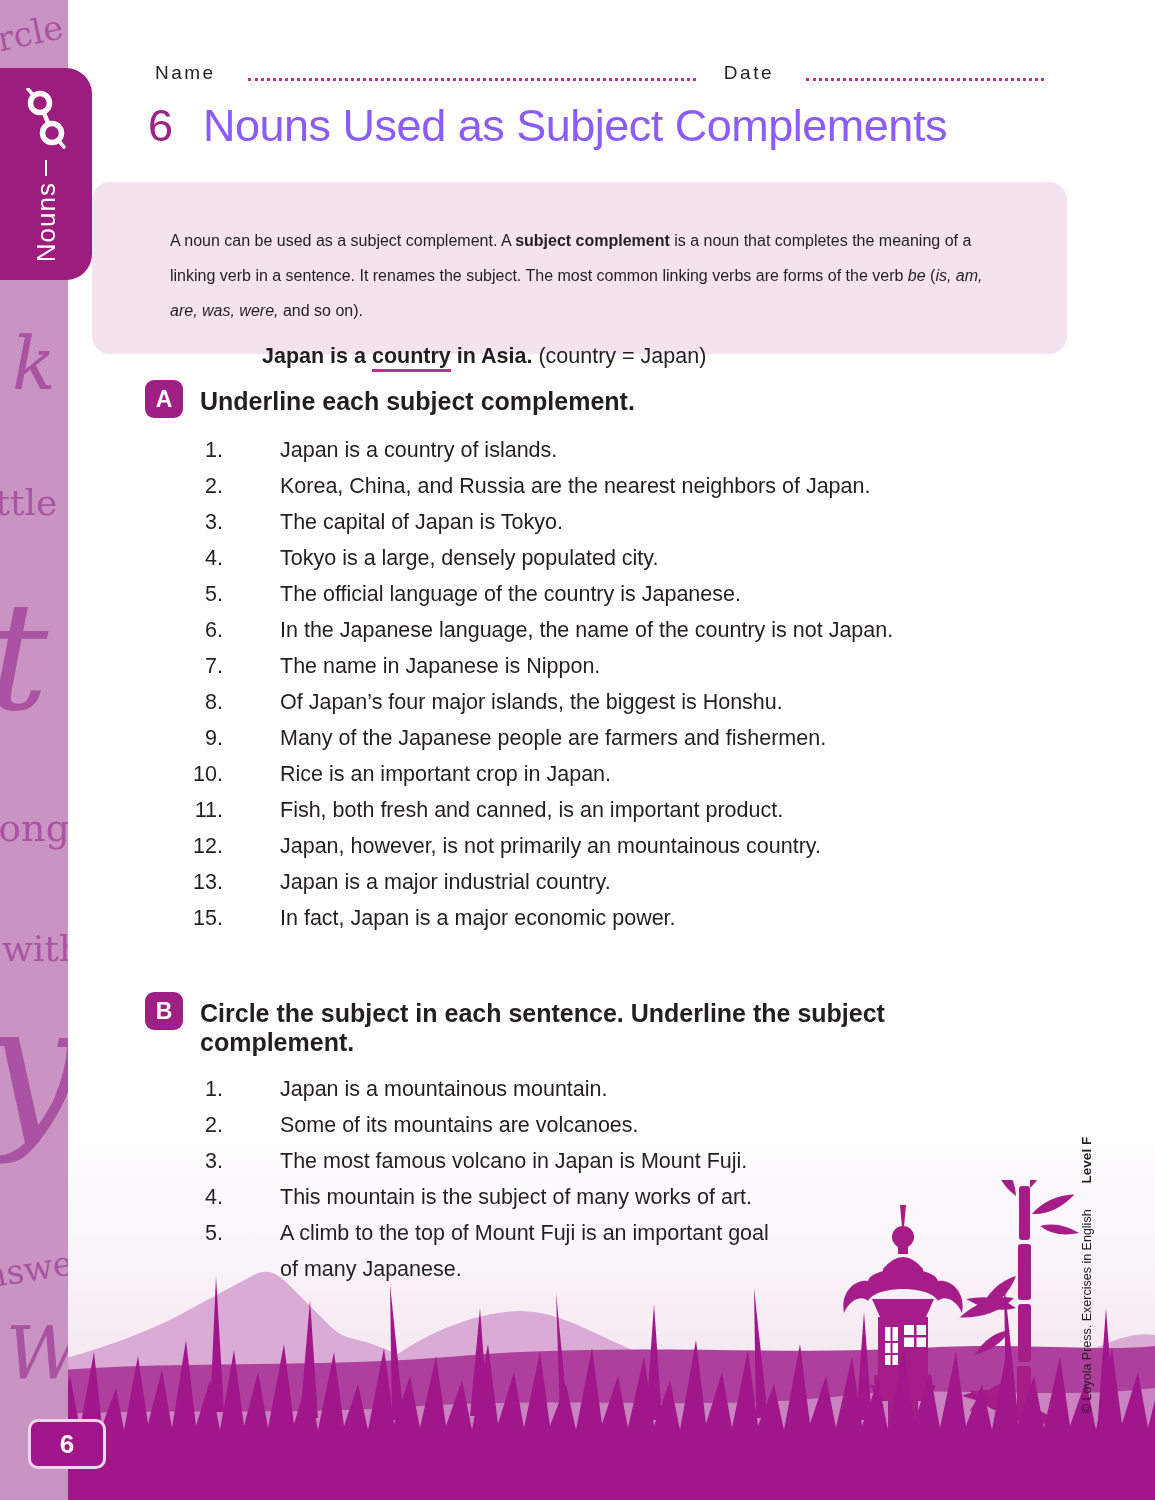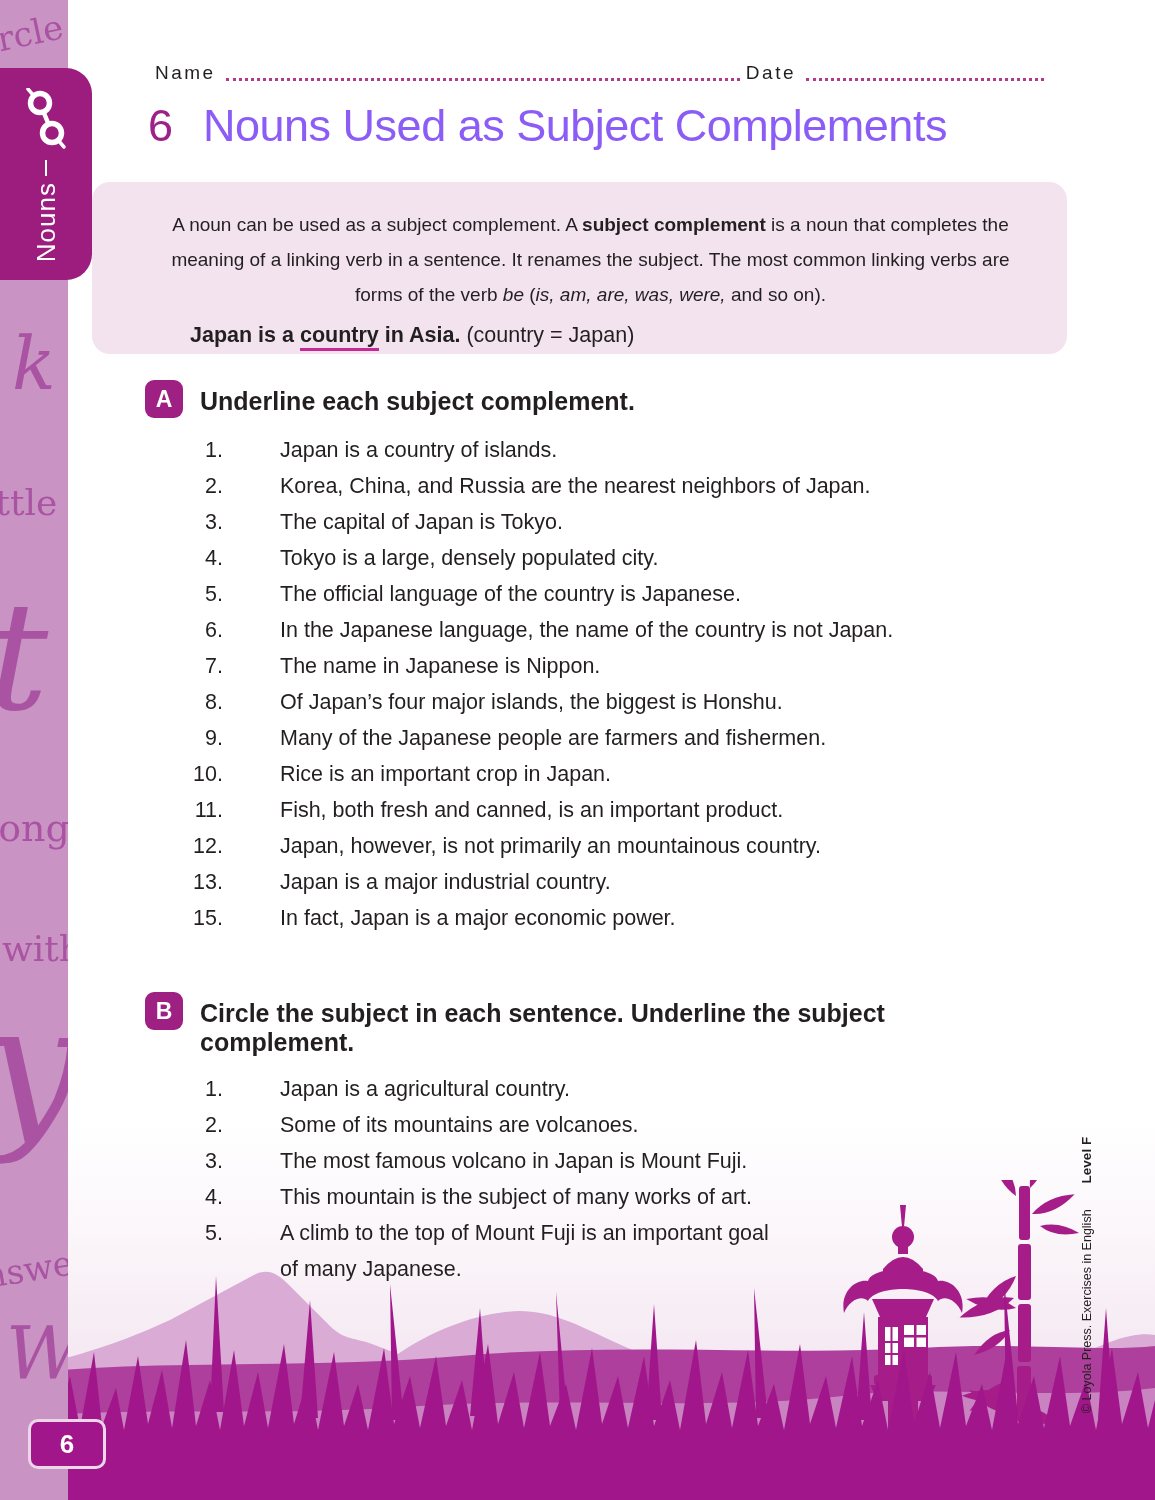--- a/index.html
+++ b/index.html
@@ -31,34 +31,34 @@
   
   .tab{position:absolute;left:0;top:68px;width:92px;height:212px;background:#9c1d7e;
        border-radius:0 26px 26px 0;z-index:4;display:flex;flex-direction:column;
        align-items:center;padding-top:20px;box-sizing:border-box;}
   .tab .divider{width:2px;height:16px;background:#ffffff;margin:8px 0 6px 0;}
   .tab .tab-text{color:#ffffff;font-size:26px;writing-mode:vertical-rl;transform:rotate(180deg);
        letter-spacing:1px;}
 
   
   .name-row{position:absolute;left:155px;top:58px;width:895px;display:flex;align-items:flex-end;
-       font-size:19px;letter-spacing:2.5px;z-index:2;}
+       font-size:19px;letter-spacing:2.5px;z-index:2;gap:22px;}
   .leader{border-bottom:3px dotted #b5388f;height:20px;margin:0 6px 3px 10px;}
   .leader.name{flex:1;}
   .leader.date{width:238px;}
   .title-row{position:absolute;left:148px;top:100px;z-index:2;display:flex;align-items:baseline;
        font-size:45px;}
   .title-num{color:#9c2287;margin-right:30px;}
   .title-text{color:#8b5cf6;letter-spacing:-0.5px;}
 
   
   .intro{position:absolute;left:92px;top:182px;width:975px;height:172px;background:#f3e3ef;
        border-radius:18px;z-index:2;box-sizing:border-box;padding:25px 40px 0 62px;}
-  .intro p{margin:0;font-size:19px;line-height:35px;text-align:center;}
-  .intro .ex{margin-top:11px;margin-left:36px;font-size:21.5px;}
+  .intro p{margin:16px;font-size:16px;line-height:35px;}
+  .intro .ex{margin-top:11px;margin-left:108px;font-size:21.5px;}
   .b{font-weight:bold;}
   .i{font-style:italic;}
   .ul{border-bottom:3px solid #c42a93;padding-bottom:1px;}
 
   
   .section{position:absolute;left:145px;z-index:2;}
   .secA{top:380px;width:860px;}
   .secB{top:992px;width:880px;}
   .sec-head{display:flex;align-items:flex-start;}
   .badge{width:38px;height:38px;background:#9e2083;border-radius:9px;color:#ffffff;
@@ -248,21 +248,21 @@
 </div>
 
 <div class="section secB">
   <div class="sec-head">
     <div class="badge">B</div>
     <div class="instr">Circle the subject in each sentence. Underline the subject complement.</div>
   </div>
   <div class="list">
     <div class="item">
         <span class="num">1.</span>
-        <span class="itext">Japan is a agricultural country.</span>
+        <span class="itext">Japan is a mountainous mountain.</span>
       </div>
     <div class="item">
         <span class="num">2.</span>
         <span class="itext">Some of its mountains are volcanoes.</span>
       </div>
     <div class="item">
         <span class="num">3.</span>
         <span class="itext">The most famous volcano in Japan is Mount Fuji.</span>
       </div>
     <div class="item">

